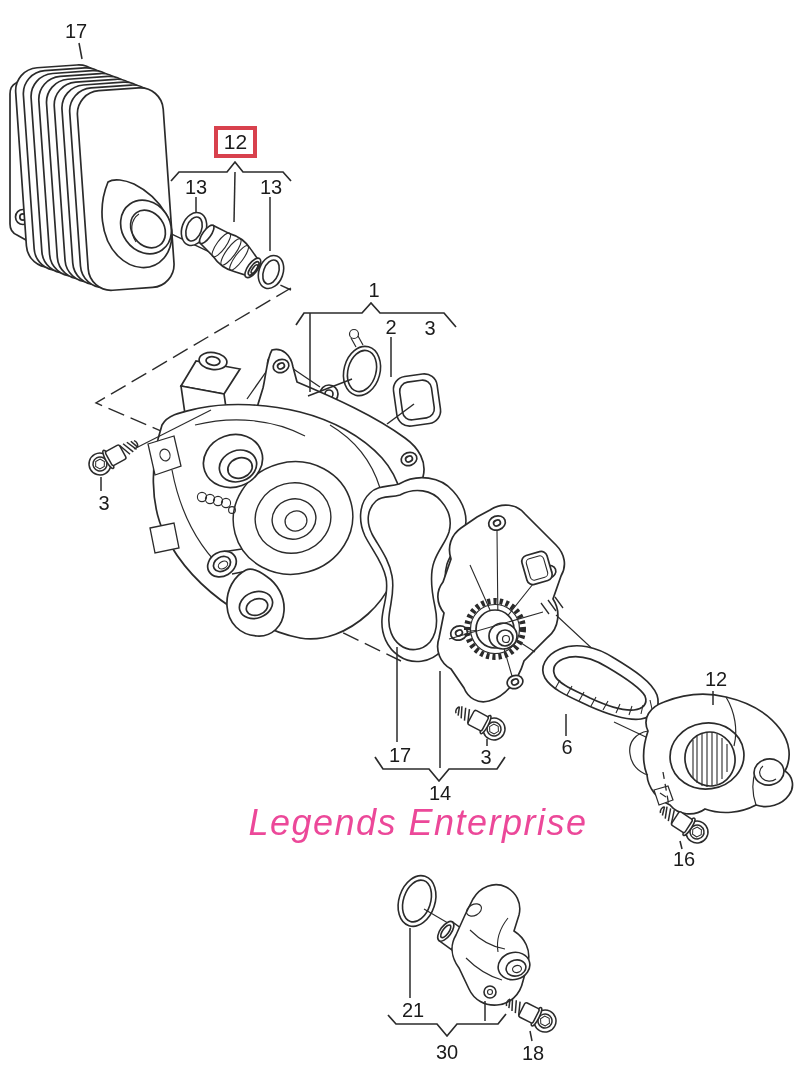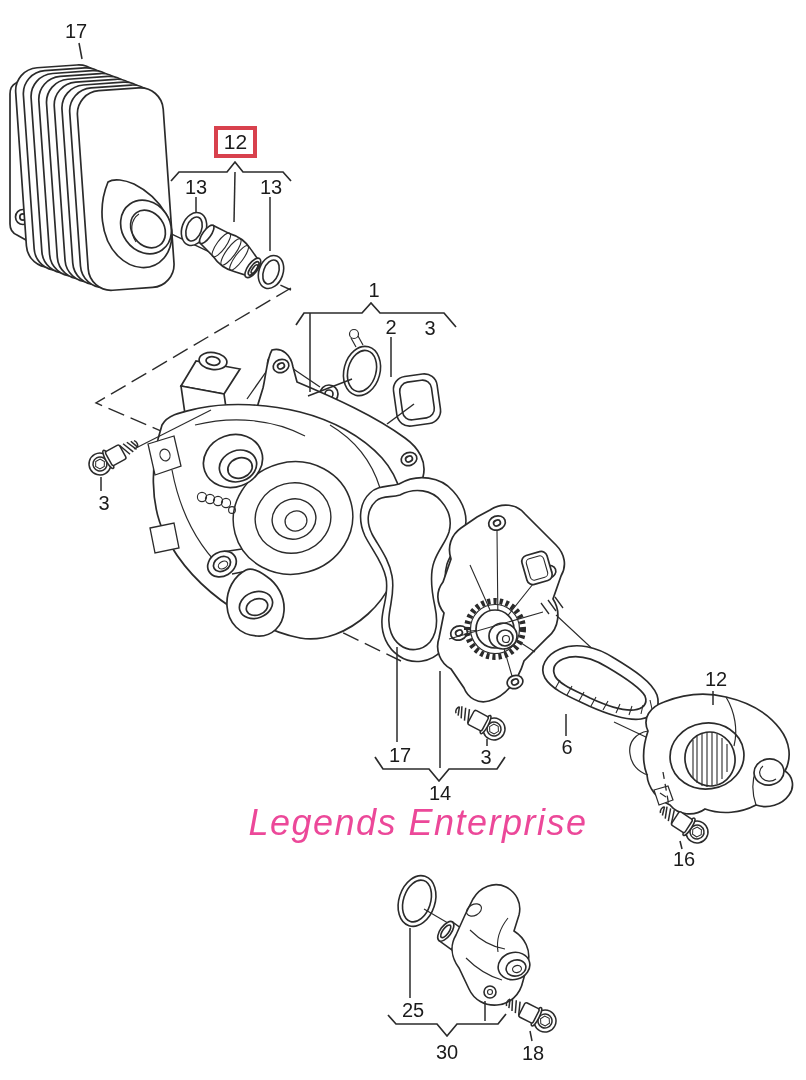--- a/index.html
+++ b/index.html
@@ -289,19 +289,19 @@
 <div class="callout" style="left:374px;top:290px">1</div>
 <div class="callout" style="left:391px;top:327px">2</div>
 <div class="callout" style="left:430px;top:328px">3</div>
 <div class="callout" style="left:104px;top:503px">3</div>
 <div class="callout" style="left:486px;top:757px">3</div>
 <div class="callout" style="left:400px;top:755px">17</div>
 <div class="callout" style="left:440px;top:793px">14</div>
 <div class="callout" style="left:567px;top:747px">6</div>
 <div class="callout" style="left:716px;top:679px">12</div>
 <div class="callout" style="left:684px;top:859px">16</div>
-<div class="callout" style="left:413px;top:1010px">25</div>
+<div class="callout" style="left:413px;top:1010px">21</div>
 <div class="callout" style="left:447px;top:1052px">30</div>
 <div class="callout" style="left:533px;top:1053px">18</div>
 
 <div class="wm wm1">Legends Enterprise</div>
 
 </div>
 
 </body></html>

